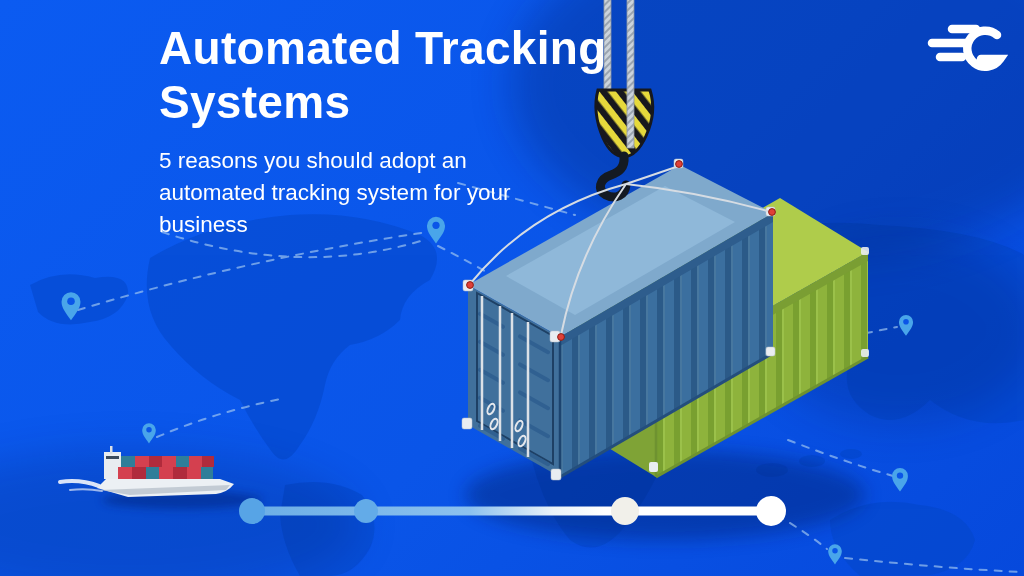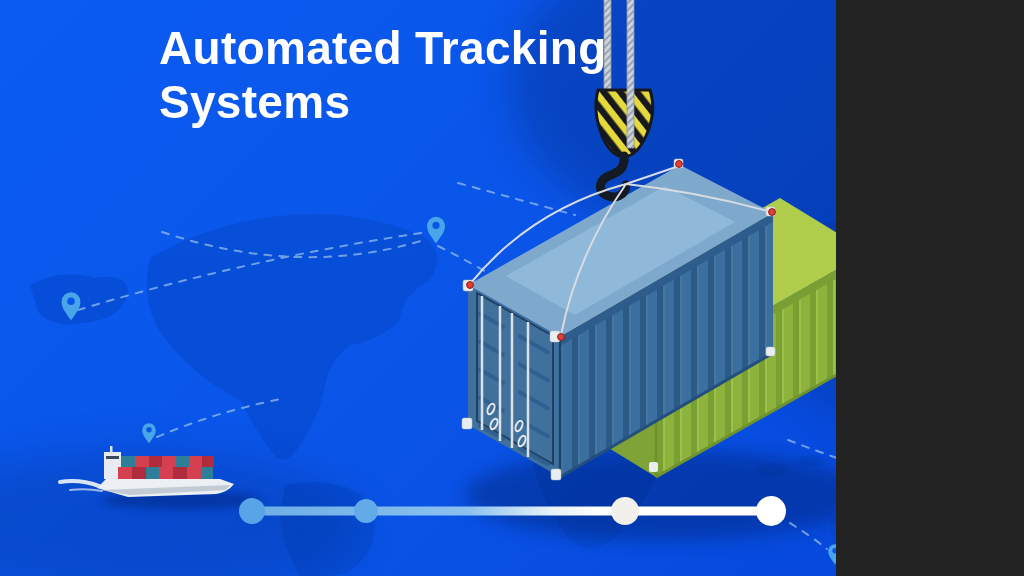--- a/index.html
+++ b/index.html
@@ -1,17 +1,17 @@
 <!DOCTYPE html>
 <html><head>
 <meta charset="utf-8">
 <style>
   html,body{margin:0;padding:0;background:#222;}
   .stage{
-    position:relative;width:836px;height:576px;overflow:hidden;
+    position:relative;width:1024px;height:576px;overflow:hidden;
     background:linear-gradient(135deg,#0B5BF1 0%,#0A55E8 55%,#0649DC 100%);
     font-family:"Liberation Sans",sans-serif;
   }
   .stage svg.scene{position:absolute;left:0;top:0;}
   .title-block{position:absolute;left:159px;top:22px;width:455px;color:#ffffff;}
   .title-block h1{
     margin:0;font-size:46px;line-height:1.17;font-weight:bold;letter-spacing:.3px;
   }
   .title-block p{
     margin:15px 0 0 0;width:352px;font-size:22.5px;line-height:1.42;font-weight:normal;
@@ -228,20 +228,21 @@
         <circle cx="470" cy="285" r="3.4"></circle>
         <circle cx="679" cy="164" r="3.4"></circle>
         <circle cx="772" cy="212" r="3.4"></circle>
         <circle cx="561" cy="337" r="3.4"></circle>
       </g>
     </g>
   </svg>
 
   <div class="title-block">
     <h1>Automated Tracking Systems</h1>
+    <p>5 reasons you should adopt an automated tracking system for your business</p>
   </div>
 
   <div class="logo">
     <span class="sr">G</span>
     <svg width="92" height="68" viewBox="0 0 92 68">
       <g stroke="#FFFFFF" stroke-width="8.5" stroke-linecap="round" fill="none">
         <line x1="27" y1="15" x2="51" y2="15"></line>
         <line x1="7" y1="29" x2="41" y2="29"></line>
         <line x1="15" y1="43" x2="37" y2="43"></line>
         <path d="M 72,21 A 18 18 0 1 0 75,45 L 56,45"></path>

